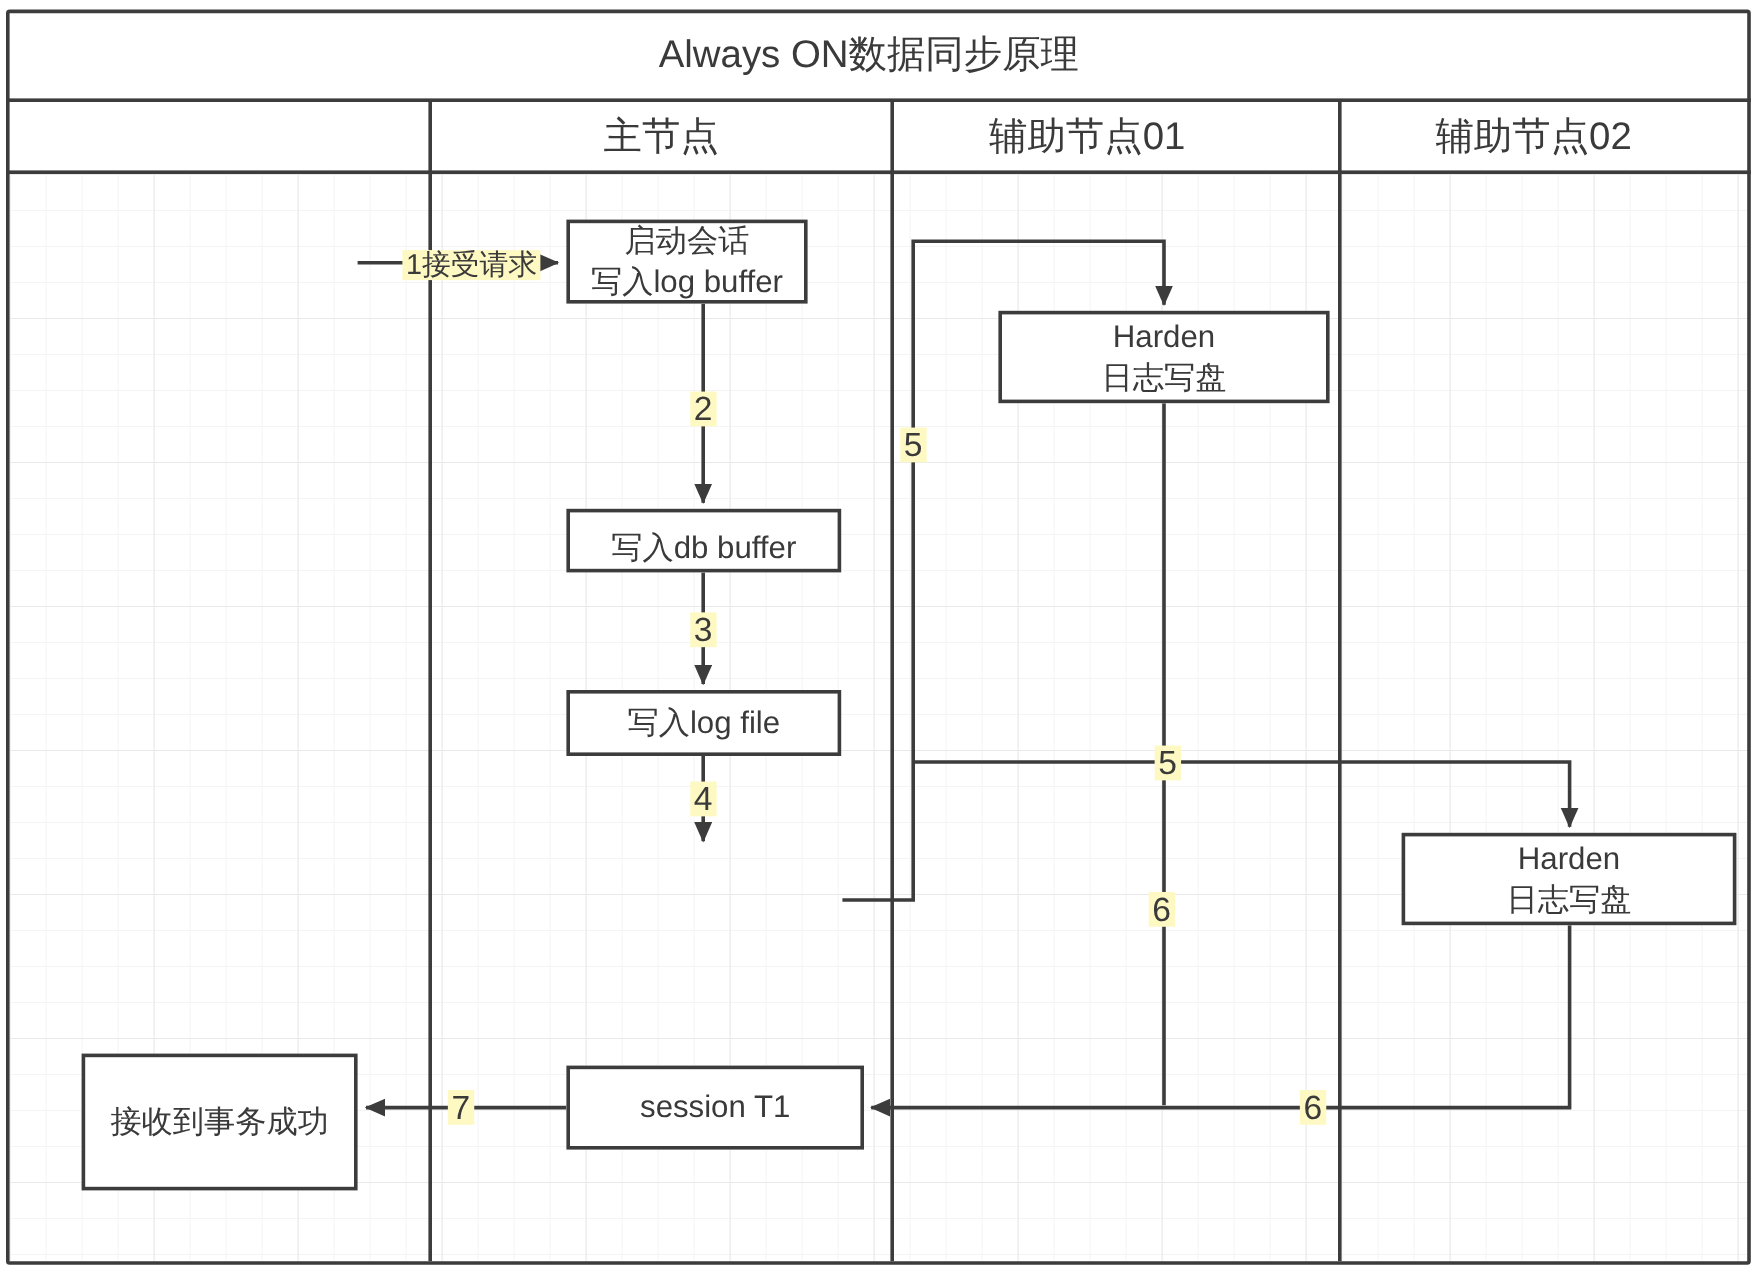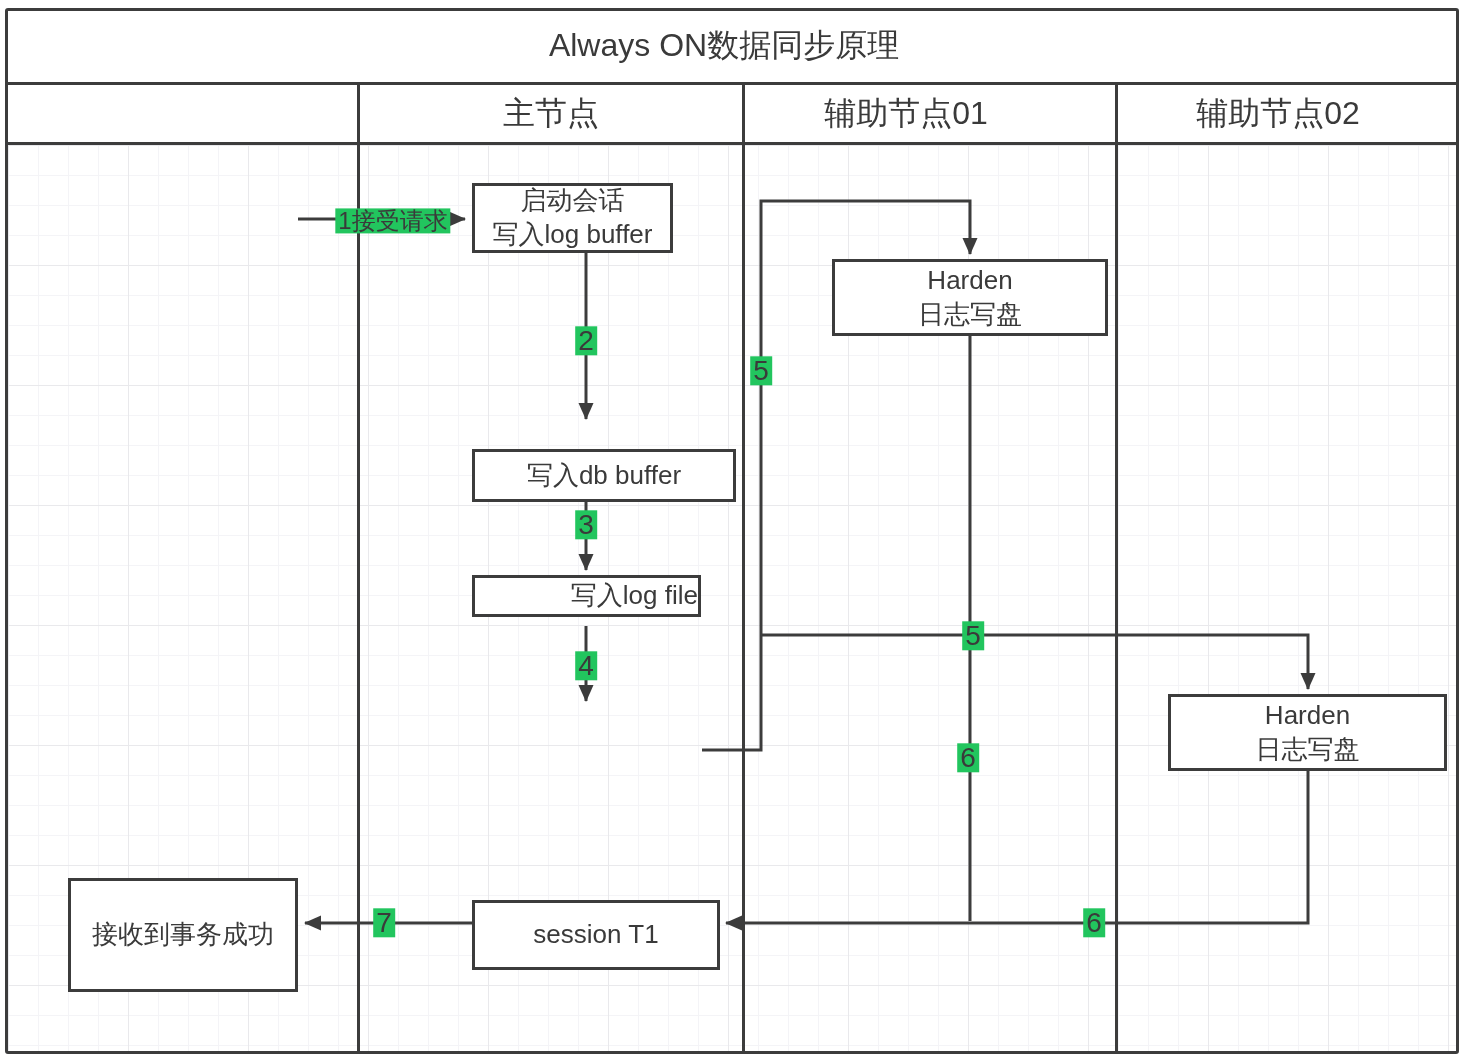--- a/index.html
+++ b/index.html
@@ -25,21 +25,21 @@
          display:flex;align-items:center;justify-content:center;font-size:32px;}
   .lanehdr{position:absolute;top:86px;height:55px;display:flex;align-items:center;justify-content:center;font-size:32px;}
 
   svg.edges{position:absolute;left:0;top:0;width:1466px;height:1062px;}
   svg.edges path{stroke:#3c3c3c;stroke-width:3;fill:none;}
 
   .node{position:absolute;box-sizing:border-box;border:3px solid #3c3c3c;background:#ffffff;
         display:flex;flex-direction:column;align-items:center;justify-content:center;
         font-size:26px;line-height:1.3;text-align:center;}
 
-  .elabel{position:absolute;transform:translate(-50%,-50%);background:#22c55e;
+  .elabel{position:absolute;transform:translate(-50%,-50%);background:#fef9c3;
           padding:0 3px;font-size:28px;line-height:1.05;white-space:nowrap;}
   .elabel.cjk{font-size:24px;}
 </style>
 </head>
 <body>
 
 <div id="stage">
 
   <div class="gridarea"></div>
 
@@ -71,40 +71,40 @@
     <path d="M1308,771 L1308,923 L726,923" marker-end="url(#arrow)"></path>
     <path d="M472,923 L305,923" marker-end="url(#arrow)"></path>
   </svg>
 
 
   <div class="node" style="left:472px;top:183px;width:201px;height:70px;">
     <span>启动会话</span>
     <span>写入log buffer</span>
   </div>
 
-  <div class="node" style="left:472px;top:449px;width:264px;height:53px;">
+  <div class="node" style="left:472px;top:424px;width:229px;height:53px;justify-content:flex-end;">
     <span>写入db buffer</span>
   </div>
 
-  <div class="node" style="left:472px;top:575px;width:229px;height:42px;align-items:flex-end;">
+  <div class="node" style="left:472px;top:575px;width:229px;height:55px;">
     <span>写入log file</span>
   </div>
 
 
   <div class="node" style="left:832px;top:259px;width:276px;height:77px;">
     <span>Harden</span>
     <span>日志写盘</span>
   </div>
 
   <div class="node" style="left:1168px;top:694px;width:279px;height:77px;">
     <span>Harden</span>
     <span>日志写盘</span>
   </div>
 
-  <div class="node" style="left:472px;top:888px;width:248px;height:70px;margin-top:12px;">
+  <div class="node" style="left:472px;top:888px;width:248px;height:70px;">
     <span>session T1</span>
   </div>
 
   <div class="node" style="left:68px;top:878px;width:230px;height:114px;">
     <span>接收到事务成功</span>
   </div>
 
   <div class="elabel cjk" style="left:393px;top:221px;">1接受请求</div>
   <div class="elabel" style="left:586px;top:341px;">2</div>
   <div class="elabel" style="left:586px;top:525px;">3</div>

